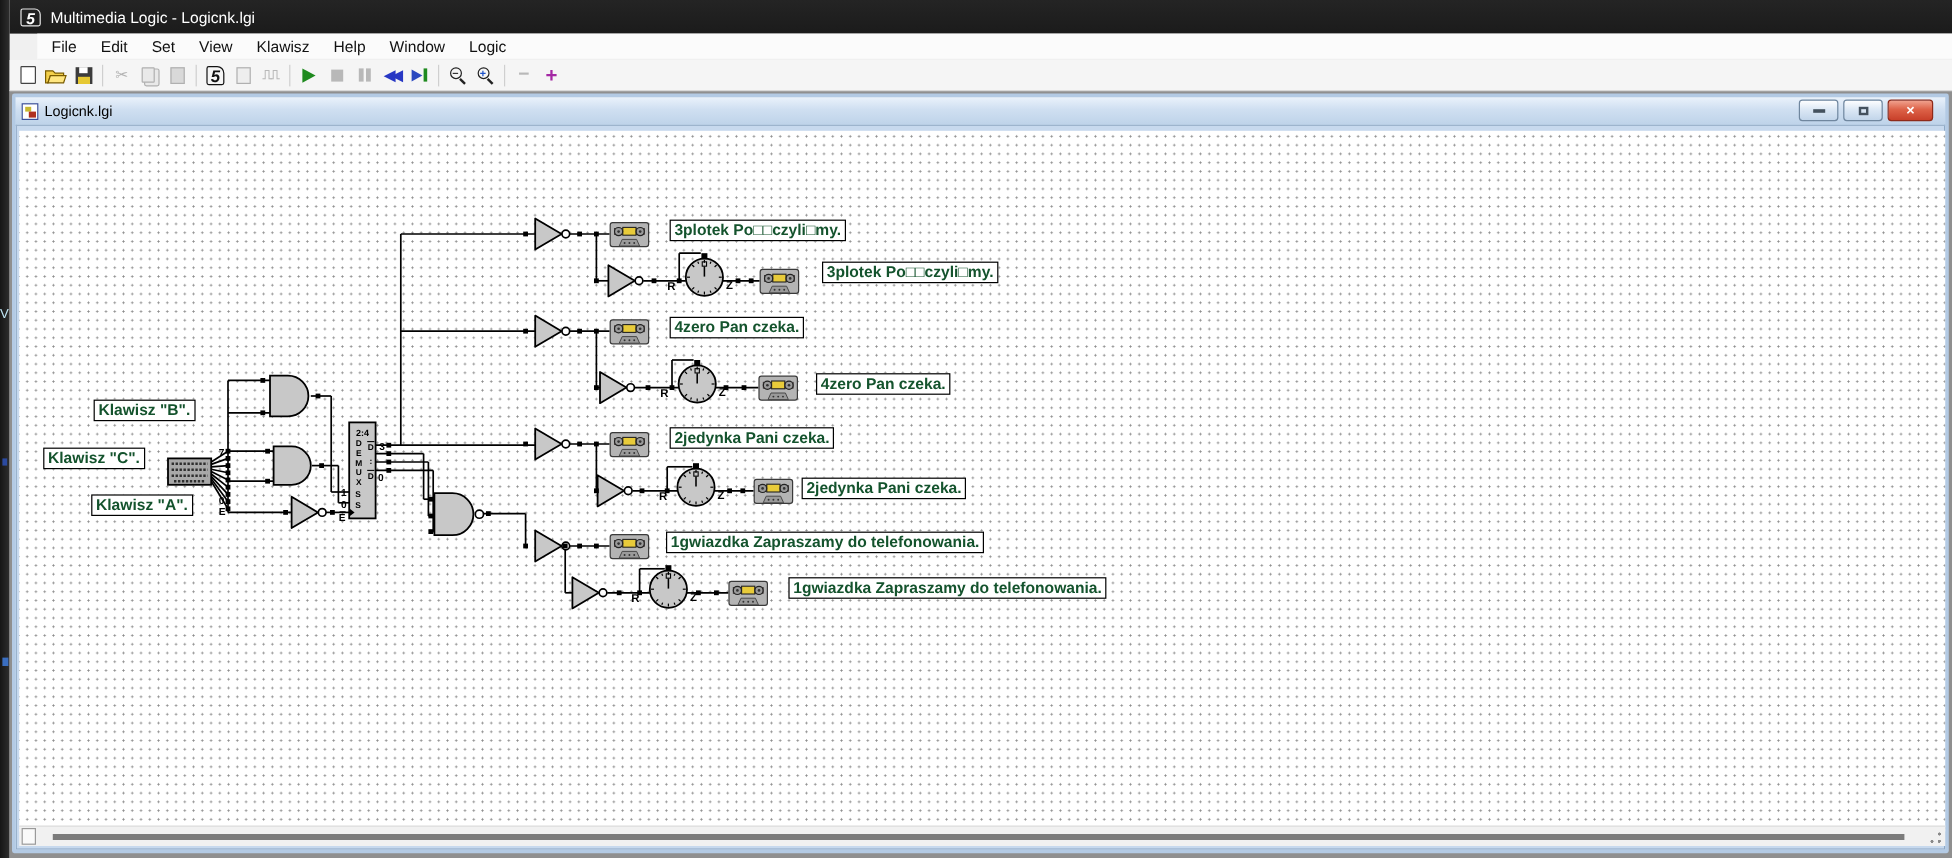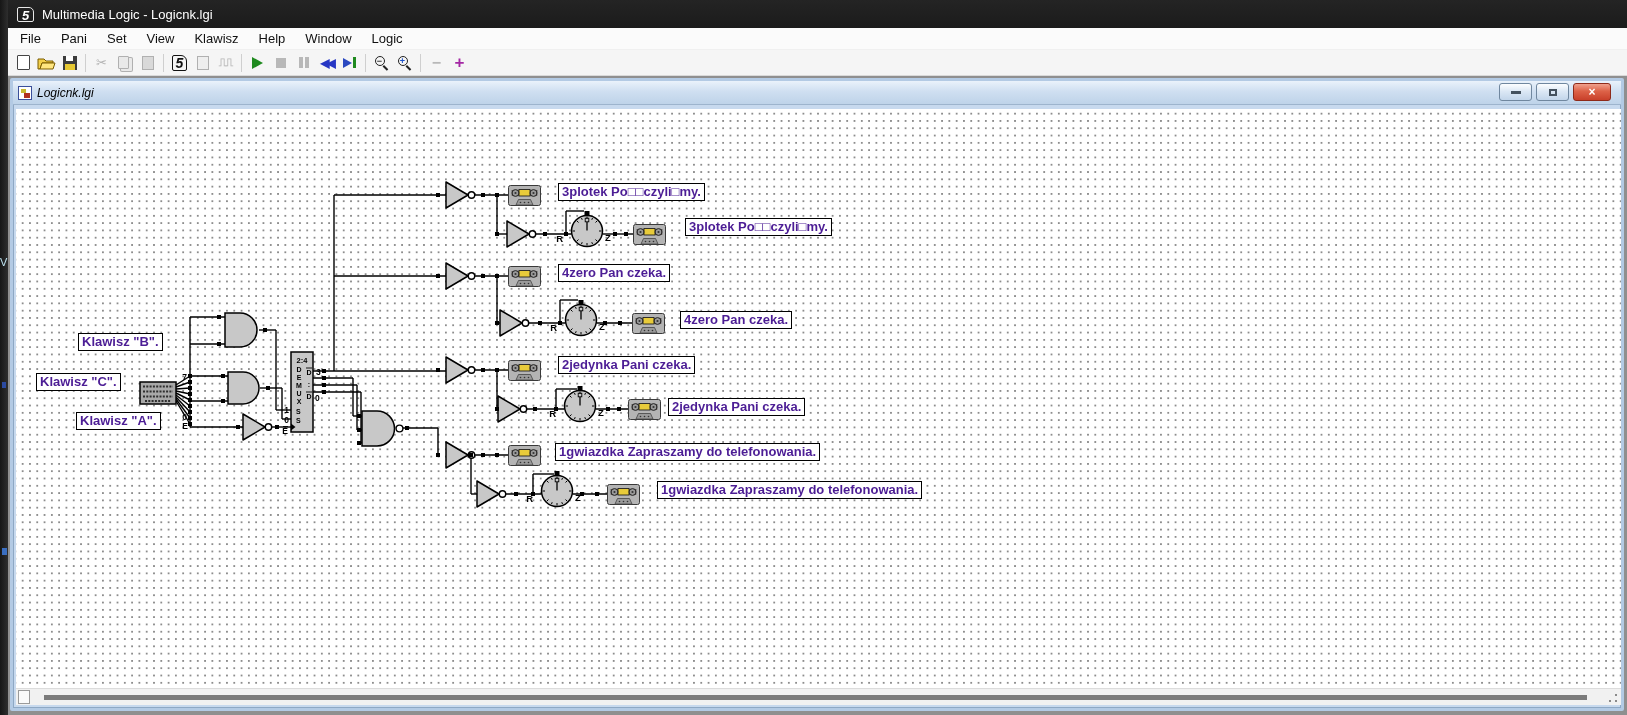--- a/index.html
+++ b/index.html
@@ -14,21 +14,21 @@
   .app { position:absolute; left:8px; top:0; width:1619px; height:715px; background:#f0f0f0; }
 
   .titlebar { height:28px; background:linear-gradient(180deg,#242424,#1b1b1b); color:#fff;
               display:flex; align-items:center; padding-left:9px; }
   .app-icon { width:17px; height:15px; margin-right:8px; color:#fff; font-weight:bold;
               font-style:italic; font-size:13px; line-height:15px; text-align:center;
               border:1px solid #e8e8e8; border-radius:2px 5px 2px 2px; }
   .title-text { font-size:13px; }
 
   .menubar { height:22px; background:#fbfbfb; display:flex; align-items:center;
-             border-bottom:1px solid #f0f0f0; padding-left:2px; }
+             border-bottom:1px solid #f0f0f0; padding-left:2px;margin-left:23px; }
   .menu-item { font-size:13px; color:#111; padding:2px 10px; cursor:default; }
 
   .toolbar { height:26px; background:#f5f5f5; border-bottom:1px solid #d9d9d9;
              display:flex; align-items:center; padding-left:4px; }
   .tbtn { width:23px; height:22px; display:flex; align-items:center; justify-content:center;
           font-size:13px; }
   .tsep { width:1px; height:18px; background:#cfcfcf; margin:0 4px; }
   .dis { color:#b4b4b4; }
   .pg { width:13px; height:15px; background:#fff; border:1px solid #444; border-radius:1px; }
   .pg.gray { background:#e9e9e9; border-color:#b0b0b0; box-shadow:3px 2px 0 #e9e9e9, 3px 2px 0 1px #b0b0b0; width:11px; height:13px; margin-right:3px; }
@@ -55,37 +55,37 @@
 
   .mdi { position:relative; height:639px; background:#8f8f8f; overflow:hidden; }
   .child { position:absolute; left:2px; top:2px; width:1614px; height:633px;
            background:#c7d9ee; border:3px solid #b3cae4; border-radius:2px;
            box-shadow:0 0 0 1px #8ea8c4 inset; }
   .ctitle { height:24px; background:linear-gradient(180deg,#eaf2fb,#cfdfF1 45%,#bed3e9);
             display:flex; align-items:center; padding-left:5px; border-bottom:1px solid #9db4cd; position:relative; }
   .cicon { width:14px; height:14px; background:#fff; border:1px solid #3a4f9a; position:relative; margin-right:5px; }
   .cicon:before { content:""; position:absolute; left:2px; top:2px; width:5px; height:4px; background:#c8b830; }
   .cicon:after { content:""; position:absolute; right:1px; bottom:1px; width:6px; height:5px; background:#b03020; }
-  .ctitle-text { font-size:12px; color:#000;font-style:italic; }
+  .ctitle-text { font-size:12px; color:#000; }
   .cbtns { position:absolute; right:10px; top:2px; display:flex; gap:4px; }
   .cbtn { width:33px; height:18px; border:1px solid #70879f; border-radius:3px;
           background:linear-gradient(180deg,#fdfeff,#dce8f5 45%,#c2d5ea);
           display:flex; align-items:center; justify-content:center; }
   .cbtn .minbar { width:10px; height:3px; background:#44515e; }
   .cbtn .maxbox { width:8px; height:7px; border:2px solid #44515e; }
   .cbtn.close { width:38px; background:linear-gradient(180deg,#f0a18d,#dd6248 45%,#c8402a);
                 border-color:#8e2a1a; color:#fff; font-weight:bold; font-size:12px; }
 
   .canvas { position:absolute; left:3px; top:28px; width:1605px; height:584px; background:#ffffff;
             background-image:radial-gradient(circle,#8d8d8d 0.75px, transparent 0.95px);
             background-size:7.3px 7.3px; background-position:3px 1px; overflow:hidden; }
   .canvas svg { position:absolute; left:0; top:0; }
 
   .clabel { position:absolute; background:#fff; border:1px solid #000; padding:0 3px;
-            font-weight:bold; font-size:13px; line-height:16px; color:#4c1d95; white-space:nowrap; }
+            font-weight:bold; font-size:13px; line-height:16px; color:#14532d; white-space:nowrap; }
 
   .hscroll { position:absolute; left:3px; bottom:3px; width:1605px; height:17px; background:#f1f1f1;
              border-top:1px solid #dcdcdc; }
   .hs-btn { position:absolute; left:2px; top:1px; width:12px; height:14px; background:#fafafa; border:1px solid #9a9a9a; }
   .hs-thumb { position:absolute; left:28px; right:34px; top:6px; height:5px; background:#7b7b7b; }
   .grip { position:absolute; right:3px; top:4px; width:10px; height:10px;
           background:radial-gradient(circle at 8px 2px,#8a8a8a 1.2px,transparent 1.4px),
                      radial-gradient(circle at 8px 8px,#8a8a8a 1.2px,transparent 1.4px),
                      radial-gradient(circle at 2px 8px,#8a8a8a 1.2px,transparent 1.4px); }
 
@@ -104,21 +104,21 @@
 
 <div class="app">
 
   <div class="titlebar">
     <span class="app-icon">5</span>
     <span class="title-text">Multimedia Logic - Logicnk.lgi</span>
   </div>
 
   <div class="menubar">
     <span class="menu-item">File</span>
-    <span class="menu-item">Pani</span>
+    <span class="menu-item">Edit</span>
     <span class="menu-item">Set</span>
     <span class="menu-item">View</span>
     <span class="menu-item">Klawisz</span>
     <span class="menu-item">Help</span>
     <span class="menu-item">Window</span>
     <span class="menu-item">Logic</span>
   </div>
 
   <div class="toolbar">
     <div class="tbtn">

